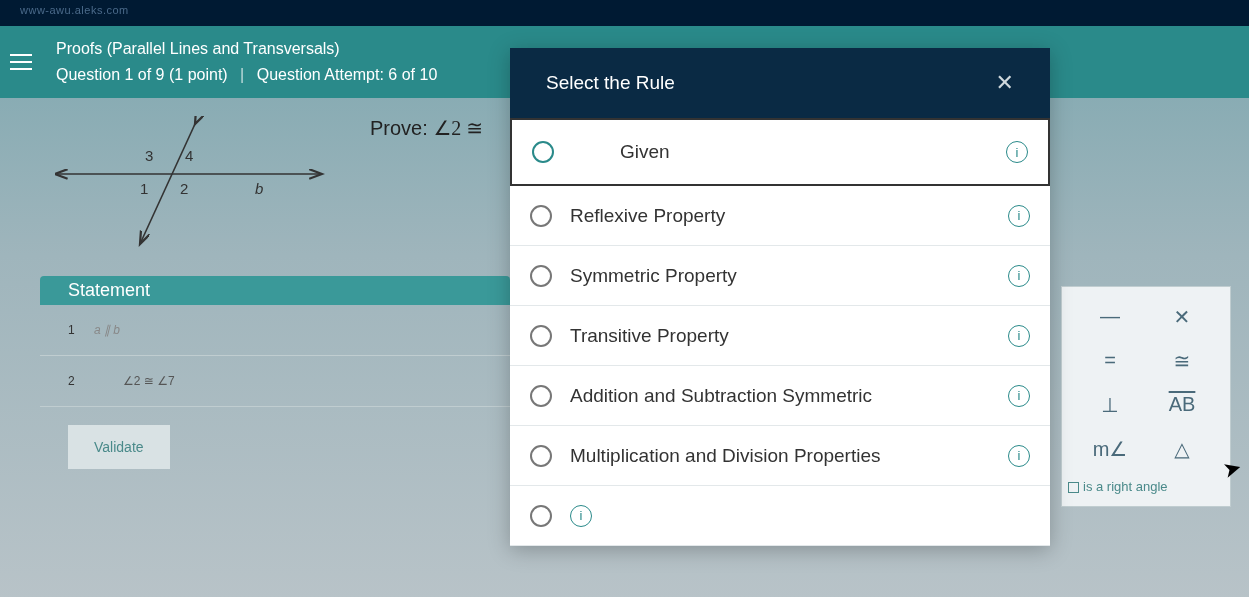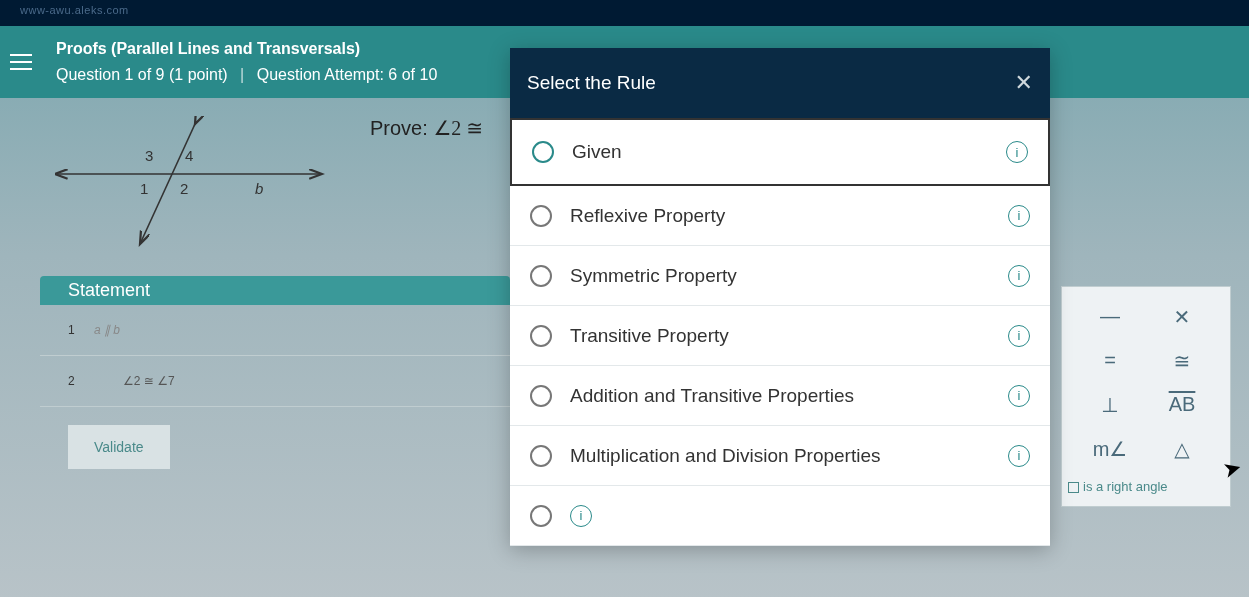--- a/index.html
+++ b/index.html
@@ -43,21 +43,21 @@
     flex-direction: column;
     justify-content: space-between;
     cursor: pointer;
   }
   .menu-icon span {
     display: block;
     height: 2px;
     background: #fff;
     width: 100%;
   }
-  .header-title { font-size: 16px; font-weight: 700; margin-bottom: 8px; }
+  .header-title { font-size: 16px; font-weight: 400; margin-bottom: 8px; }
   .header-sub { font-size: 16px; font-weight: 500; }
   .header-sub .pipe { margin: 0 8px; opacity: 0.7; }
   .content {
     display: flex;
     height: calc(100% - 72px);
   }
   .left-col {
     flex: 0 0 510px;
     padding: 18px 0 0 40px;
     position: relative;
@@ -112,21 +112,21 @@
     left: 510px;
     top: 22px;
     width: 540px;
     background: #fff;
     box-shadow: 0 4px 20px rgba(0,0,0,0.25);
     z-index: 50;
   }
   .rule-header {
     background: #0a2a44;
     color: #fff;
-    padding: 22px 17px;
+    padding: 22px 36px;
     font-size: 19px;
     display: flex;
     justify-content: space-between;
     align-items: center;
   }
   .rule-close {
     font-size: 22px;
     cursor: pointer;
     color: #cfd8dc;
   }
@@ -136,20 +136,21 @@
     padding: 0 20px;
     height: 60px;
     border-bottom: 1px solid #e3e8ea;
     cursor: pointer;
     font-size: 19px;
     color: #333;
   }
   .rule-item.selected {
     border: 2px solid #333;
     height: 68px;
+    gap: 48px;
   }
   .rule-radio {
     width: 22px;
     height: 22px;
     border: 2px solid #777;
     border-radius: 50%;
     margin-right: 18px;
     flex-shrink: 0;
   }
   .rule-item.selected .rule-radio { border-color: #2a8a8a; }
@@ -299,21 +300,21 @@
           <div class="rule-label">Symmetric Property</div>
           <div class="rule-info">i</div>
         </div>
         <div class="rule-item">
           <div class="rule-radio"></div>
           <div class="rule-label">Transitive Property</div>
           <div class="rule-info">i</div>
         </div>
         <div class="rule-item">
           <div class="rule-radio"></div>
-          <div class="rule-label">Addition and Transitive Properties</div>
+          <div class="rule-label">Addition and Subtraction Symmetric</div>
           <div class="rule-info">i</div>
         </div>
         <div class="rule-item">
           <div class="rule-radio"></div>
           <div class="rule-label">Multiplication and Division Properties</div>
           <div class="rule-info">i</div>
         </div>
         <div class="rule-item">
           <div class="rule-radio"></div>
           <div class="rule-info">i</div>

